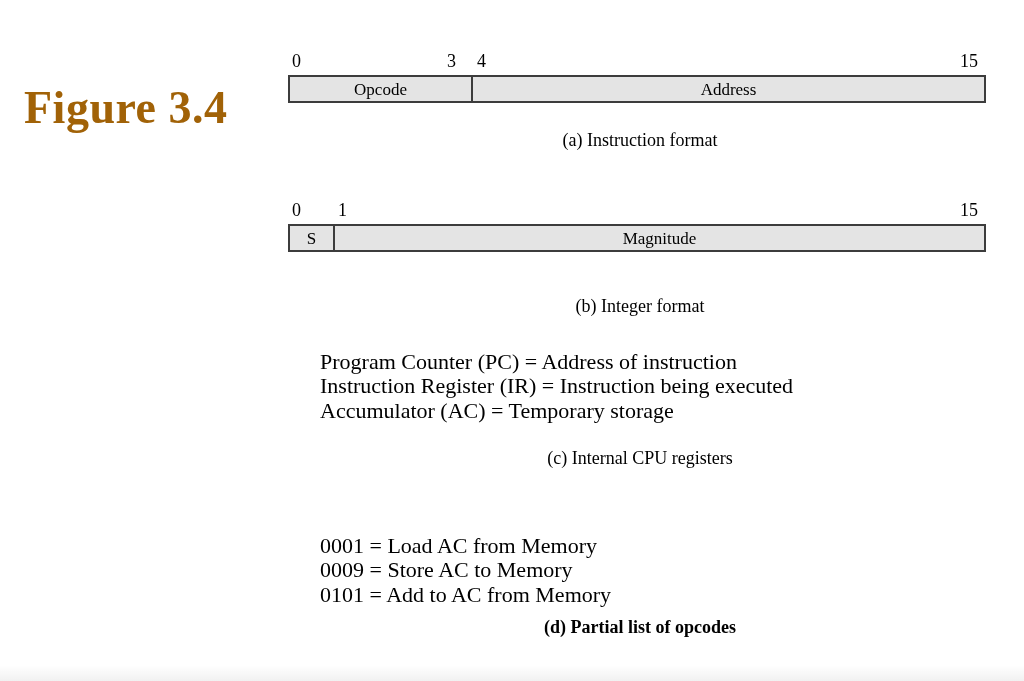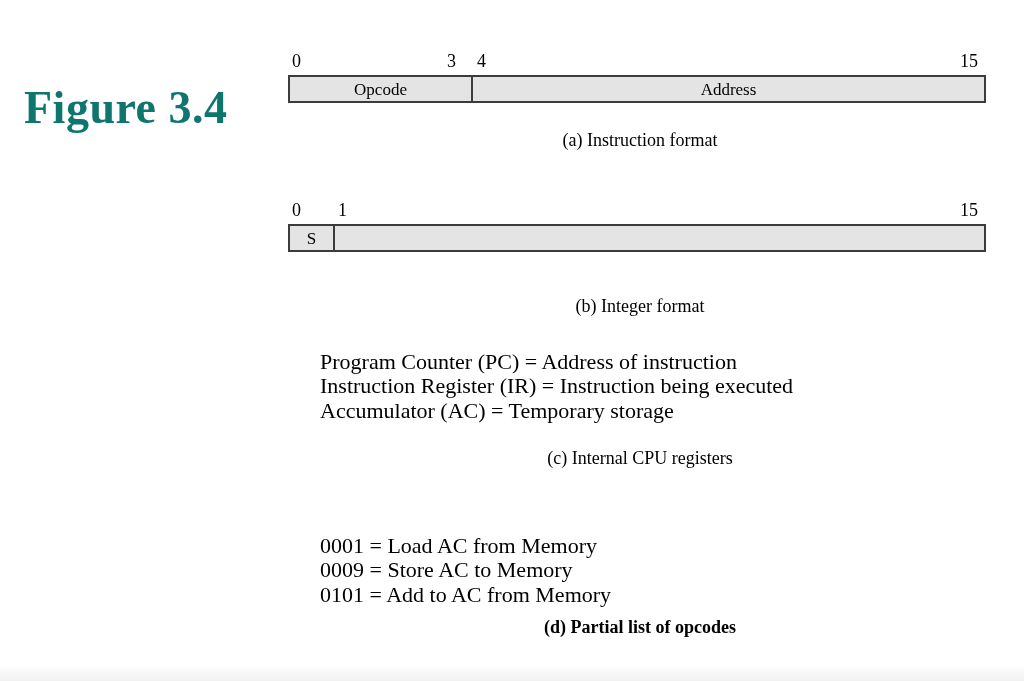--- a/index.html
+++ b/index.html
@@ -99,21 +99,21 @@
     width: 100%;
     height: 16px;
     background: linear-gradient(to bottom, rgba(0,0,0,0), rgba(0,0,0,0.055));
   }
 </style>
 </head>
 <body>
 
 <div class="page">
 
-  <h1 class="figure-title" style="color: #0f766e;">Figure 3.4</h1>
+  <h1 class="figure-title" style="color: #a16207;">Figure 3.4</h1>
 
   <span class="bit-label a-b0">0</span>
   <span class="bit-label bit-right a-b3">3</span>
   <span class="bit-label a-b4">4</span>
   <span class="bit-label bit-right a-b15">15</span>
 
   <div class="field-bar bar-a" style="background: rgb(228, 228, 228); border-color: rgb(60, 60, 60);">
     <div class="field-cell cell-first cell-opcode" style="border-right-color: rgb(60, 60, 60);">
       <span>Opcode</span>
     </div>
@@ -124,20 +124,23 @@
   <div class="caption cap-a">(a) Instruction format</div>
 
   <span class="bit-label b-b0">0</span>
   <span class="bit-label b-b1">1</span>
   <span class="bit-label bit-right b-b15">15</span>
 
   <div class="field-bar bar-b" style="background: rgb(228, 228, 228); border-color: rgb(60, 60, 60);">
     <div class="field-cell cell-first cell-sign" style="border-right-color: rgb(60, 60, 60);">
       <span>S</span>
     </div>
+    <div class="field-cell cell-rest">
+      <span>Magnitude</span>
+    </div>
   </div>
   <div class="caption cap-b">(b) Integer format</div>
 
   <div class="text-block block-registers">
     <div>Program Counter (PC) = Address of instruction</div>
     <div>Instruction Register (IR) = Instruction being executed</div>
     <div>Accumulator (AC) = Temporary storage</div>
   </div>
   <div class="caption cap-c">(c) Internal CPU registers</div>
 

